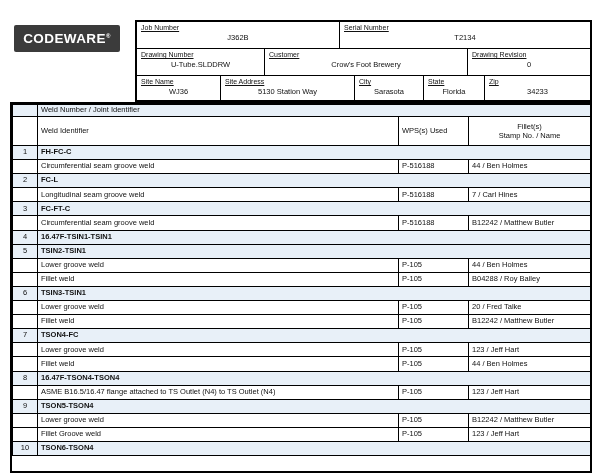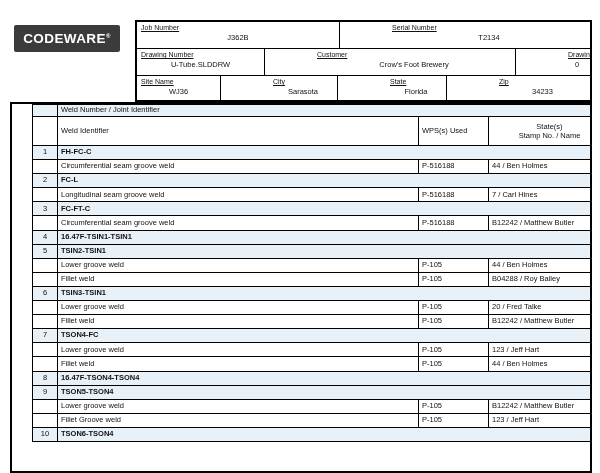--- a/index.html
+++ b/index.html
@@ -22,38 +22,38 @@
   }
   .logo .logo-text{
     color:#fff;font-weight:bold;font-size:13.5px;letter-spacing:.4px;
   }
   .logo sup{font-size:6px;vertical-align:super;}
   
   .form{
     position:absolute;left:135px;top:20px;width:457px;height:82px;
     border:2px solid #000;box-sizing:border-box;background:#fff;
   }
-  .form-row{display:flex;height:26px;border-bottom:1px solid #000;gap:48px;}
+  .form-row{display:flex;height:26px;border-bottom:1px solid #000;}
   .form-row:last-child{border-bottom:none;}
   .form-cell{
     border-right:1px solid #000;box-sizing:border-box;
     display:flex;flex-direction:column;overflow:hidden;
   }
   .form-cell:last-child{border-right:none;}
   .form-label{
     font-size:7px;text-decoration:underline;
     padding:2px 0 0 4px;white-space:nowrap;color:#111;
   }
   .form-value{
     font-size:7.5px;text-align:center;margin-top:2px;white-space:nowrap;color:#111;
   }
   
   .weld-table-wrap{
     position:absolute;left:10px;top:102px;width:582px;height:371px;
-    border:2px solid #000;box-sizing:border-box;overflow:hidden;background:#fff;padding-left:20px;
+    border:2px solid #000;box-sizing:border-box;overflow:hidden;background:#fff;
   }
   table.weld{
     border-collapse:collapse;table-layout:fixed;width:578px;
     font-size:7.5px;color:#111;
   }
   table.weld td{
     border:1px solid #000;box-sizing:border-box;
     padding:0 3px;vertical-align:middle;line-height:1.15;
     white-space:nowrap;overflow:hidden;
   }
@@ -99,20 +99,24 @@
     </div>
     <div class="form-cell" style="flex:1">
       <span class="form-label">Drawing Revision</span>
       <span class="form-value">0</span>
     </div>
   </div>
   <div class="form-row">
     <div class="form-cell" style="width:84px">
       <span class="form-label">Site Name</span>
       <span class="form-value">WJ36</span>
+    </div>
+    <div class="form-cell" style="width:134px">
+      <span class="form-label">Site Address</span>
+      <span class="form-value">5130 Station Way</span>
     </div>
     <div class="form-cell" style="width:69px">
       <span class="form-label">City</span>
       <span class="form-value">Sarasota</span>
     </div>
     <div class="form-cell" style="width:61px">
       <span class="form-label">State</span>
       <span class="form-value">Florida</span>
     </div>
     <div class="form-cell" style="flex:1">
@@ -133,21 +137,21 @@
     <tbody>
       <tr class="hdr1">
         <td class="num"></td>
         <td class="section-hdr" colspan="3">Weld Number / Joint Identifier</td>
       </tr>
       <tr class="hdr2">
         <td class="num"></td>
         <td class="desc">Weld Identifier</td>
         <td class="ctr">WPS(s) Used</td>
         <td class="two-line">
-          <div>State(s)</div>
+          <div>Fillet(s)</div>
           <div>Stamp No. / Name</div>
         </td>
       </tr>
     <tr class="group">
           <td class="num">1</td>
           <td class="ident" colspan="3">FH-FC-C</td>
         </tr>
         <tr class="detail">
           <td class="num"></td>
           <td class="desc">Circumferential seam groove weld</td>
@@ -223,20 +227,26 @@
         <tr class="detail">
           <td class="num"></td>
           <td class="desc">Fillet weld</td>
           <td class="ctr">P-105</td>
           <td class="ctr">44 / Ben Holmes</td>
         </tr>
         <tr class="group">
           <td class="num">8</td>
           <td class="ident" colspan="3">16.47F-TSON4-TSON4</td>
         </tr>
+        <tr class="detail">
+          <td class="num"></td>
+          <td class="desc">ASME B16.5/16.47 flange attached to TS Outlet (N4) to TS Outlet (N4)</td>
+          <td class="ctr">P-105</td>
+          <td class="ctr">123 / Jeff Hart</td>
+        </tr>
         <tr class="group">
           <td class="num">9</td>
           <td class="ident" colspan="3">TSON5-TSON4</td>
         </tr>
         <tr class="detail">
           <td class="num"></td>
           <td class="desc">Lower groove weld</td>
           <td class="ctr">P-105</td>
           <td class="ctr">B12242 / Matthew Butler</td>
         </tr>

